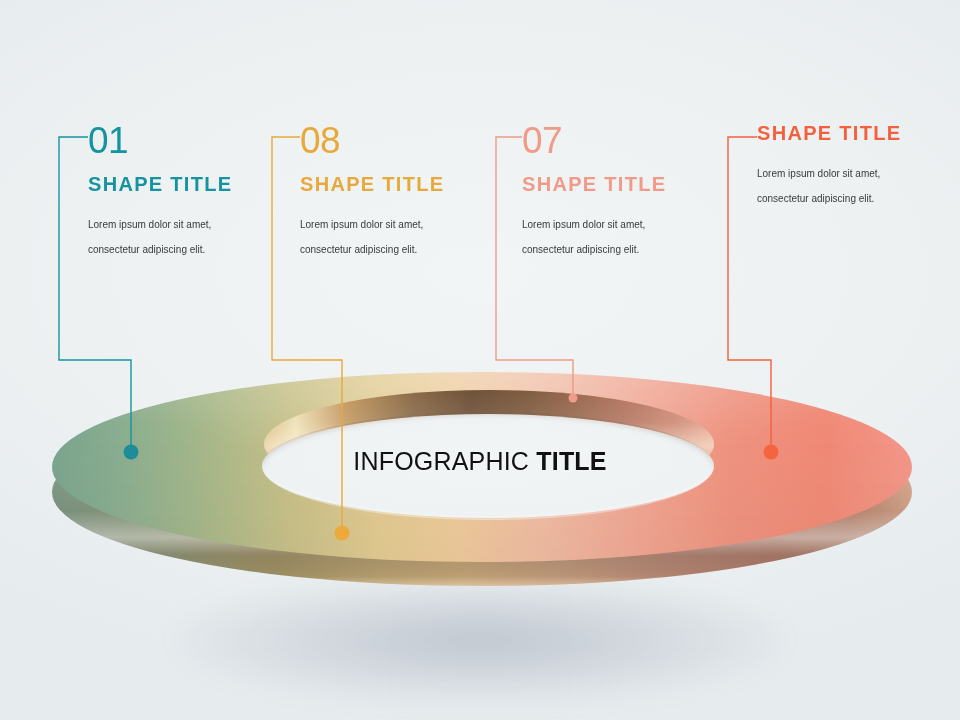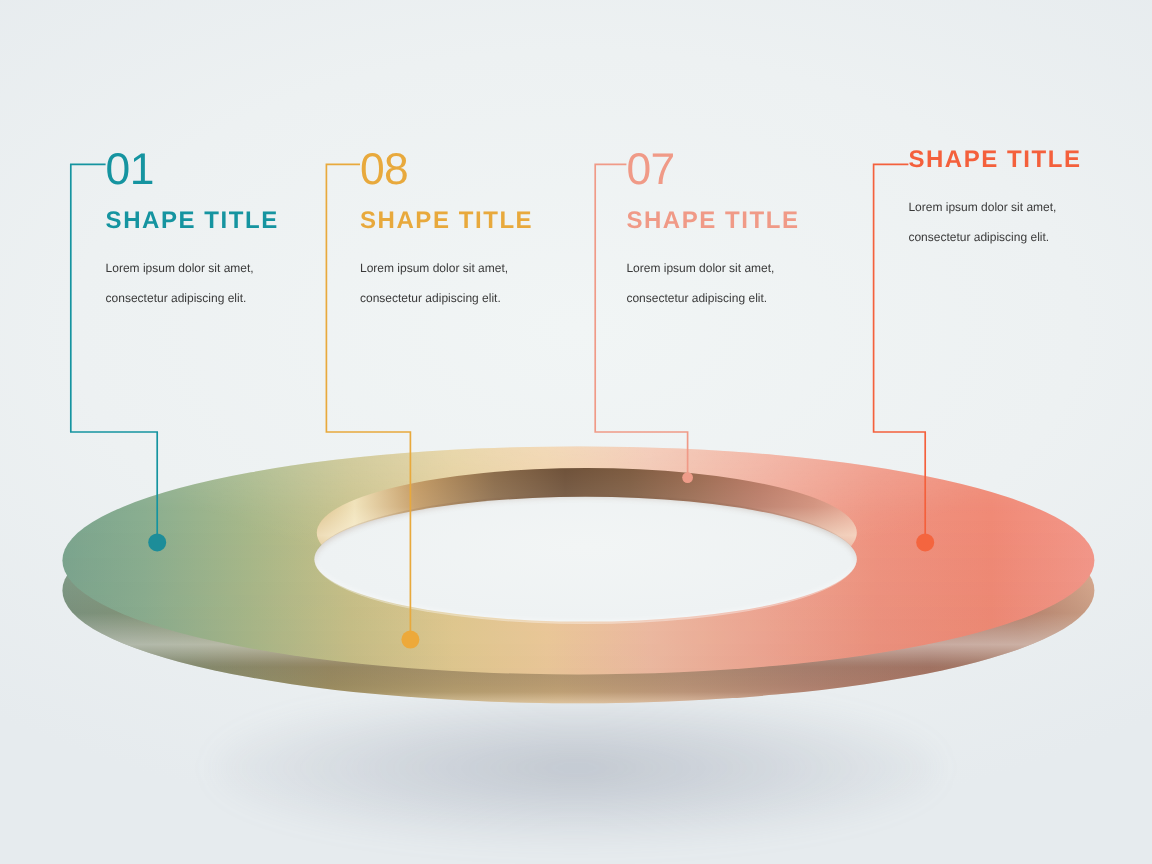--- a/index.html
+++ b/index.html
@@ -265,20 +265,23 @@
     <div class="ring-side-shade"></div>
     <div class="ring-side-gloss"></div>
     <div class="ring-top"></div>
     <div class="ring-top-shade"></div>
     <div class="hole-wall"></div>
     <div class="hole-wall-gloss"></div>
     <div class="hole"></div>
     <div class="hole-lip"></div>
   </div>
 
+  <div class="center-title">
+    <span class="t-light">INFOGRAPHIC</span><span>&nbsp;</span><span class="t-bold">TITLE</span>
+  </div>
 
   <svg class="connectors" viewBox="0 0 960 720" xmlns="http://www.w3.org/2000/svg">
 
     <g>
       <path d="M 88 137 L 59 137 L 59 360 L 131 360 L 131 445" fill="none" stroke="#1594a0" stroke-width="1.4" stroke-linecap="butt"></path>
       <circle cx="131" cy="452" r="7.5" fill="#1d8d99"></circle>
     </g>
 
     <g>
       <path d="M 300 137 L 272 137 L 272 360 L 342 360 L 342 526" fill="none" stroke="#e8a93c" stroke-width="1.4" stroke-linecap="butt"></path>

